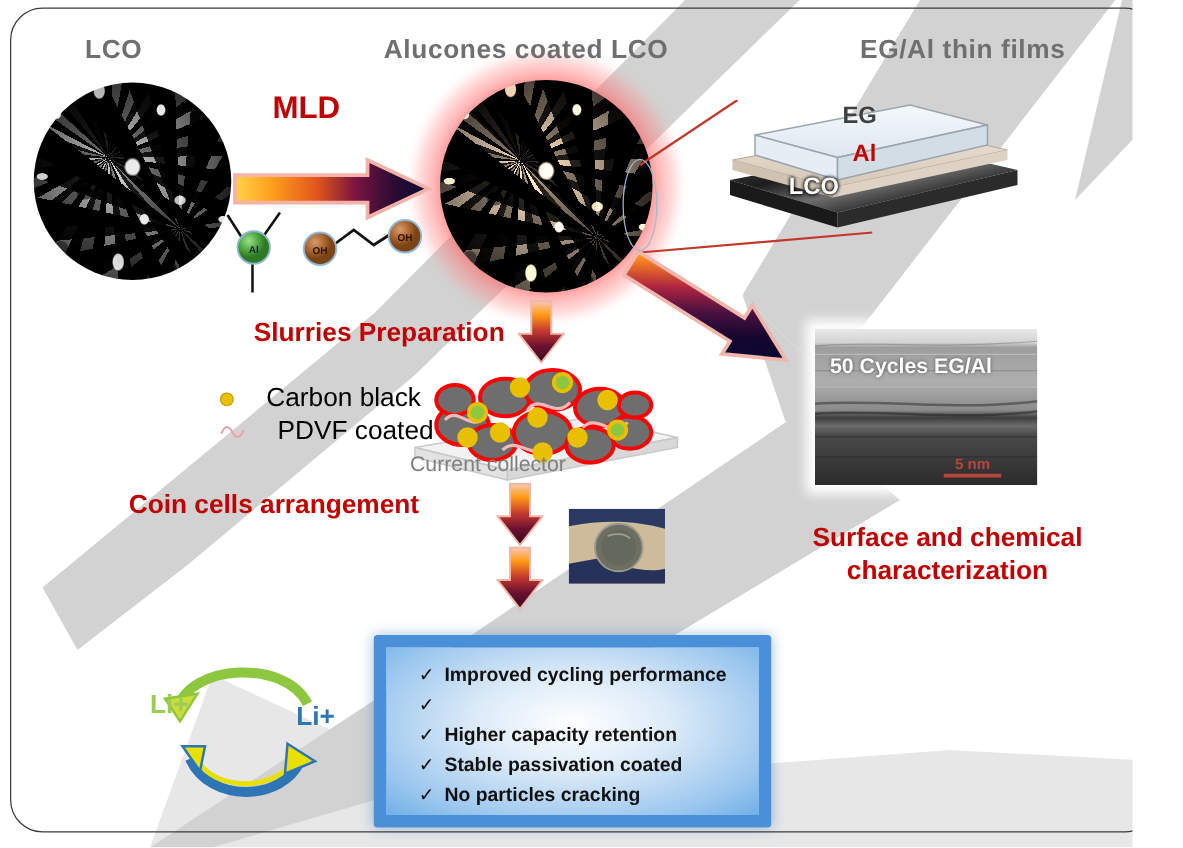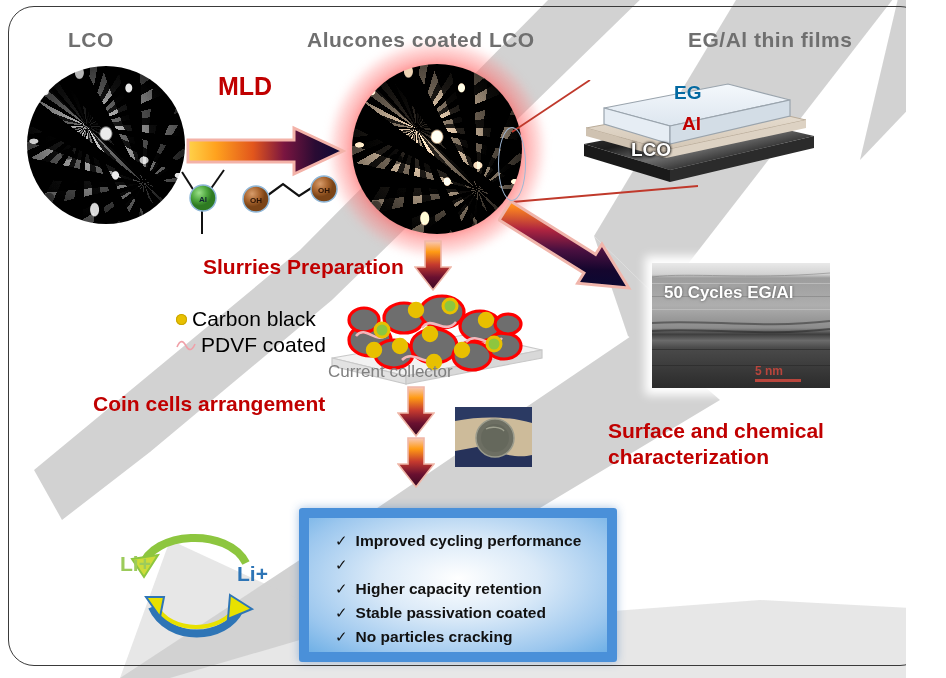--- a/index.html
+++ b/index.html
@@ -45,25 +45,25 @@
   
   .red-label{
     position:absolute;
     color:#C00000;
     font-weight:bold;
     white-space:nowrap;
     z-index:20;
   }
   #lbl-mld{left:218px;top:72px;font-size:25px;}
   #lbl-slurries{left:203px;top:255px;font-size:21px;}
-  #lbl-coin{left:93px;top:392px;font-size:21px;}
+  #lbl-coin{left:103px;top:392px;font-size:21px;}
   #lbl-charge{left:105px;top:442px;font-size:21px;}
   #lbl-surface{
     left:608px;top:418px;width:300px;
-    font-size:21px;line-height:26px;
+    text-align:center;font-size:21px;line-height:26px;
     white-space:normal;
   }
 
   
   .sem-sphere{
     position:absolute;border-radius:50%;
     overflow:hidden;
     z-index:10;
   }
   #sphere-lco{left:27px;top:66px;width:158px;height:158px;}
@@ -116,56 +116,56 @@
 
   
   #molecules{position:absolute;left:176px;top:158px;width:180px;height:88px;z-index:16;}
 
   
   #stack3d{position:absolute;left:578px;top:58px;width:240px;height:130px;z-index:14;}
   .stack-lbl{
     position:absolute;font-weight:bold;font-size:19px;z-index:17;
     text-shadow:0 0 2px rgba(255,255,255,.55);
   }
-  #lbl-eg{left:674px;top:82px;color:#0369a1;}
+  #lbl-eg{left:674px;top:82px;color:#404040;}
   #lbl-al{left:682px;top:113px;color:#C00000;}
   #lbl-lco{left:631px;top:139px;color:#ffffff;text-shadow:0 0 3px #000,0 0 3px #000;}
 
   
   #callout-ellipse{
     position:absolute;left:498px;top:127px;width:26px;height:72px;
     border:1.6px solid #9fb7d4;border-radius:50%;
     z-index:19;
   }
 
   
   #slurry{position:absolute;left:338px;top:284px;width:190px;height:105px;z-index:16;}
   #current-collector-lbl{
     position:absolute;left:328px;top:362px;font-size:17px;color:#7f7f7f;
     z-index:18;white-space:nowrap;
   }
 
   
   #legend{position:absolute;left:176px;top:306px;z-index:20;font-size:21px;color:#000;}
-  #legend .row{display:flex;align-items:center;gap:5px;height:26px;}
+  #legend .row{display:flex;align-items:center;gap:26px;height:26px;}
   #legend .dot{width:11px;height:11px;border-radius:50%;background:#E8C000;box-shadow:0 0 0 1px #c9a500 inset;flex:0 0 auto;}
   #legend .sq{width:20px;height:12px;flex:0 0 auto;}
 
   
   #tem{
     position:absolute;left:652px;top:263px;width:178px;height:125px;
     z-index:14;overflow:hidden;
     box-shadow:0 0 9px 7px #ffffff;
   }
   .tem-bands{position:absolute;inset:0;}
   #tem-caption{
     position:absolute;left:664px;top:283px;color:#fff;font-weight:bold;font-size:17px;
     z-index:18;white-space:nowrap;text-shadow:0 0 3px rgba(0,0,0,.5);
   }
-  #scale-wrap{position:absolute;left:755px;top:365px;z-index:18;text-align:left;}
+  #scale-wrap{position:absolute;left:755px;top:365px;z-index:18;text-align:center;}
   #scale-wrap .txt{color:#b8453c;font-size:12px;line-height:12px;font-weight:bold;}
   #scale-wrap .bar{width:46px;height:3px;background:#b8453c;margin:2px auto 0;}
 
   
   #coincell{position:absolute;left:455px;top:407px;width:77px;height:60px;z-index:16;overflow:hidden;}
 
   
   #licycle{position:absolute;left:110px;top:515px;width:180px;height:130px;z-index:16;}
   .li-lbl{position:absolute;font-weight:bold;font-size:21px;z-index:18;}
   #li-green{left:120px;top:552px;color:#9CCB5B;}

